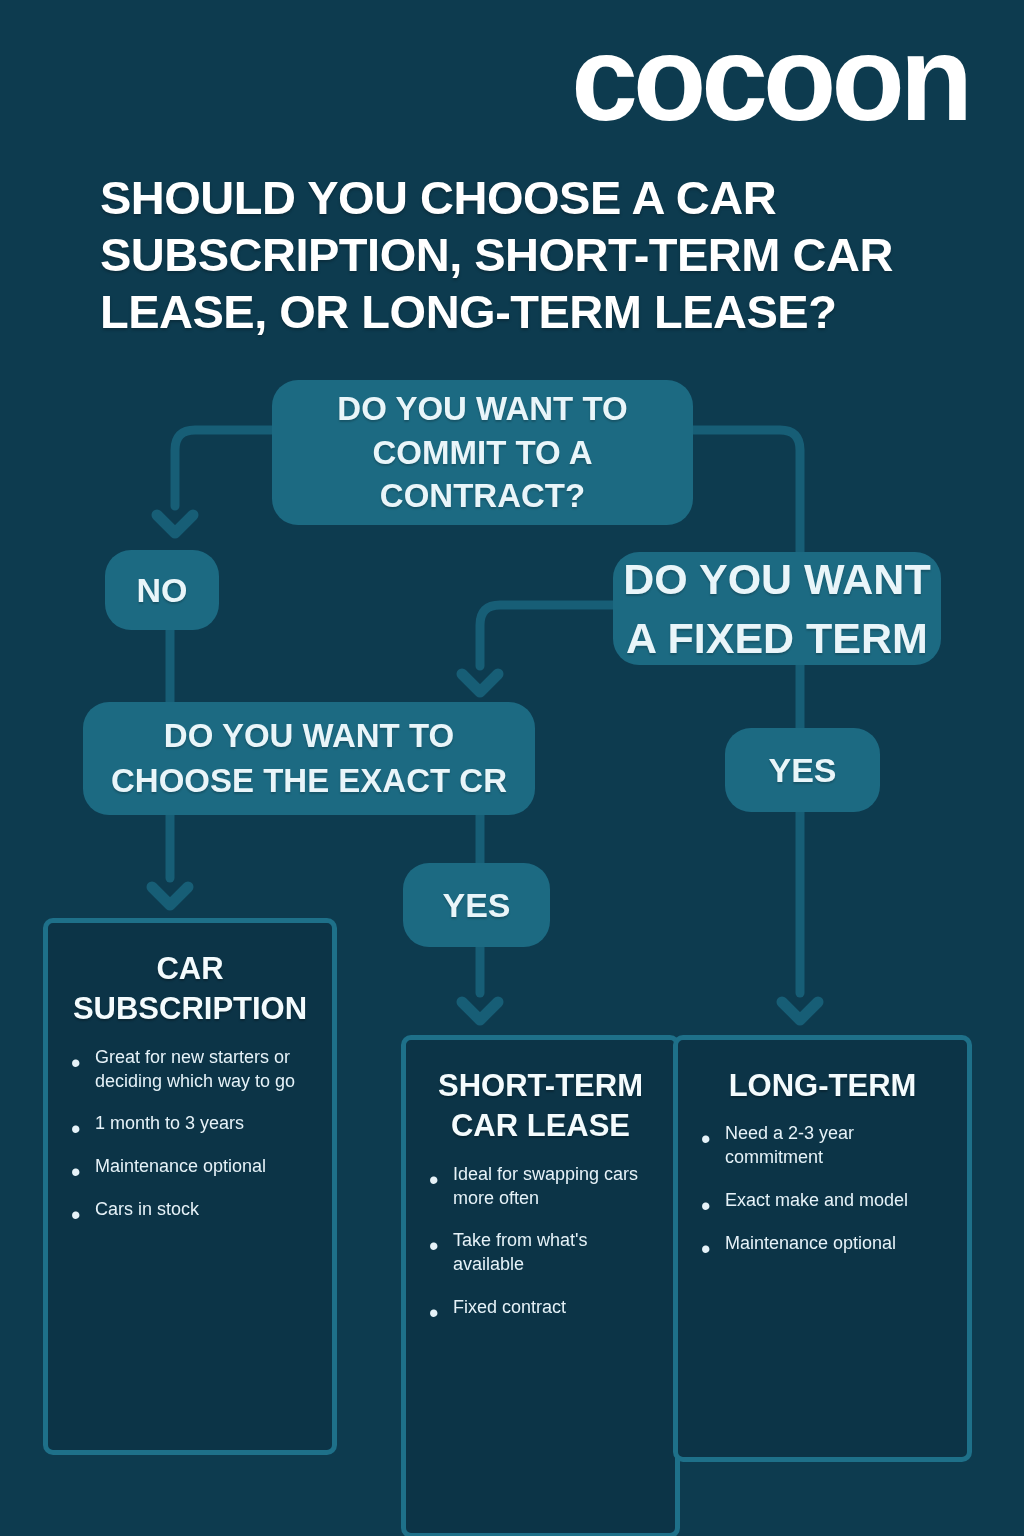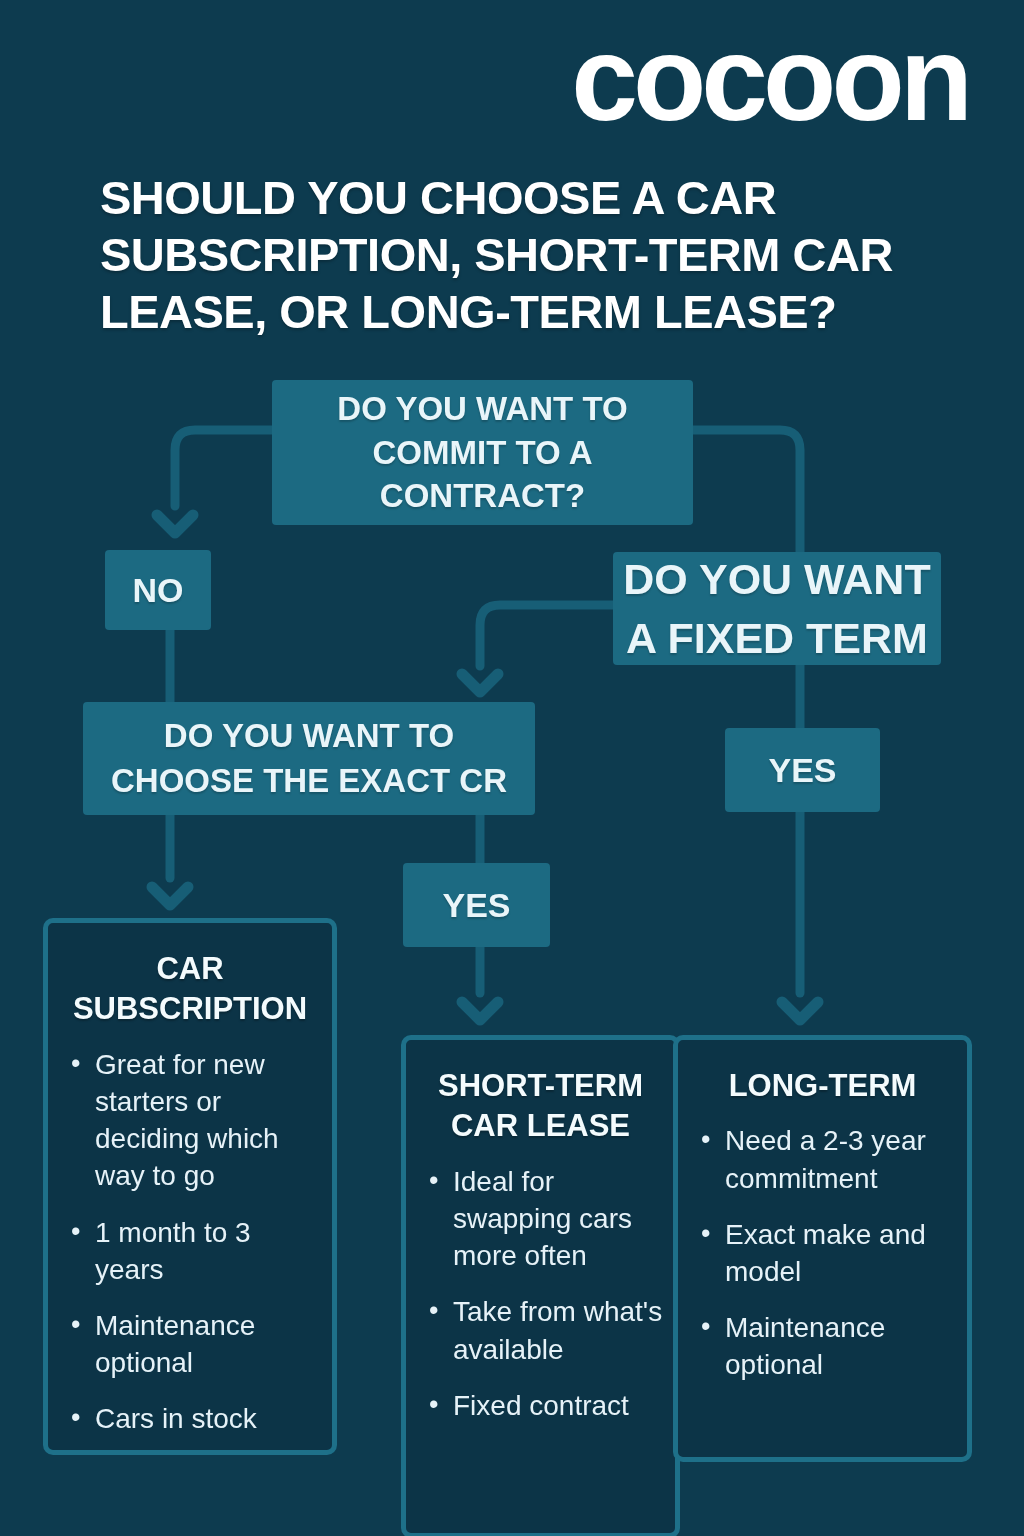--- a/index.html
+++ b/index.html
@@ -38,30 +38,30 @@
   .connectors{position:absolute;inset:0;pointer-events:none;}
   .connectors path{
     fill:none;stroke:var(--connector);
     stroke-width:9;stroke-linecap:round;stroke-linejoin:round;
   }
   .connectors path.chev{stroke-width:11;}
   
   .node{
     position:absolute;
     background:var(--node-fill);
-    border-radius:4px;
+    border-radius:26px;
     color:var(--text-node);
     font-weight:700;text-align:center;
     display:flex;flex-direction:column;
     align-items:center;justify-content:center;
     text-shadow:0 2px 2px rgba(0,0,0,0.2);
   }
   .node span{display:block;}
   .node-q1{left:272px;top:380px;width:421px;height:145px;font-size:33px;line-height:1.33;}
-  .node-no{left:105px;top:550px;width:106px;height:80px;font-size:34px;}
+  .node-no{left:105px;top:550px;width:114px;height:80px;font-size:34px;}
   .node-fixed{left:613px;top:552px;width:328px;height:113px;font-size:43px;line-height:1.36;}
   .node-exact{left:83px;top:702px;width:452px;height:113px;font-size:33px;line-height:1.36;}
   .node-yes-mid{left:403px;top:863px;width:147px;height:84px;font-size:34px;}
   .node-yes-right{left:725px;top:728px;width:155px;height:84px;font-size:34px;}
   
   .outcome{
     position:absolute;
     background:var(--outcome-fill);
     border:5px solid var(--outcome-border);
     border-radius:10px;
@@ -72,21 +72,21 @@
   .outcome-long{left:673px;top:1035px;width:299px;height:427px;}
   .outcome .o-title{
     font-size:31px;font-weight:700;text-align:center;
     line-height:1.3;margin:26px 6px 16px;color:#f4fbfd;
     text-shadow:0 2px 2px rgba(0,0,0,0.25);
   }
   .outcome .o-title span{display:block;}
   .outcome ul{list-style:none;margin:6px 0 0;padding:0 12px 0 20px;}
   .outcome li{
     position:relative;padding-left:27px;
-    font-size:28px;line-height:1.33;font-weight:400;
+    font-size:18px;line-height:1.33;font-weight:400;
     margin-bottom:19px;
   }
   .outcome li::before{
     content:"\2022";
     position:absolute;left:3px;top:0;
     font-size:27px;color:#e6f2f8;
   }
 </style>
 </head>
 <body>

